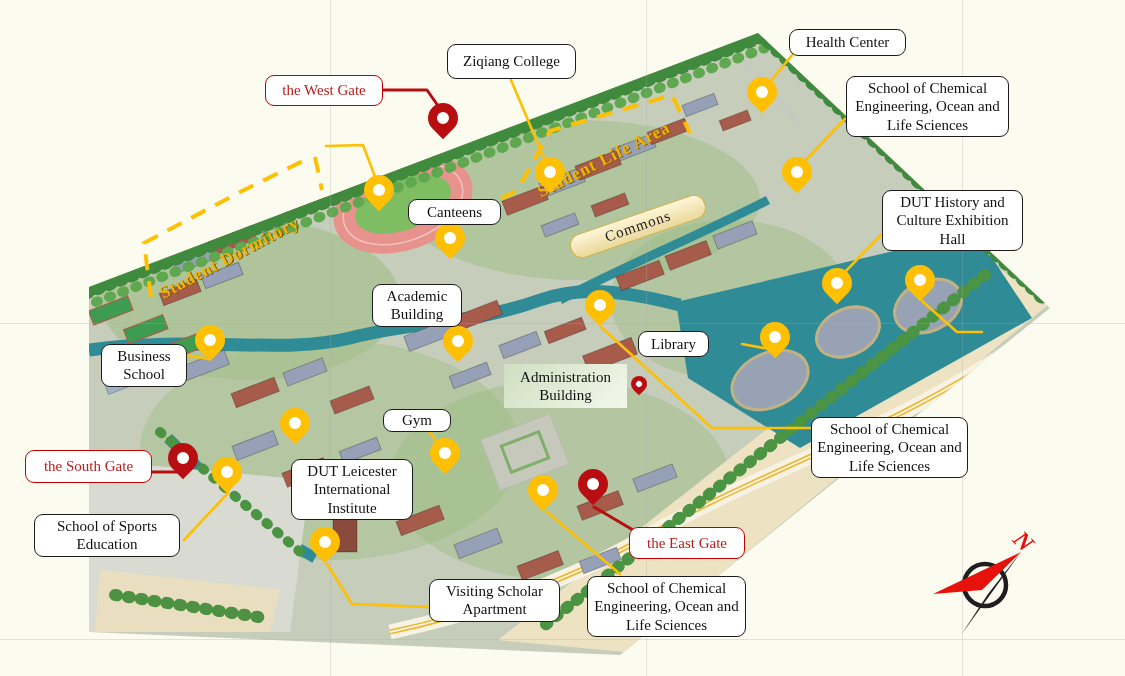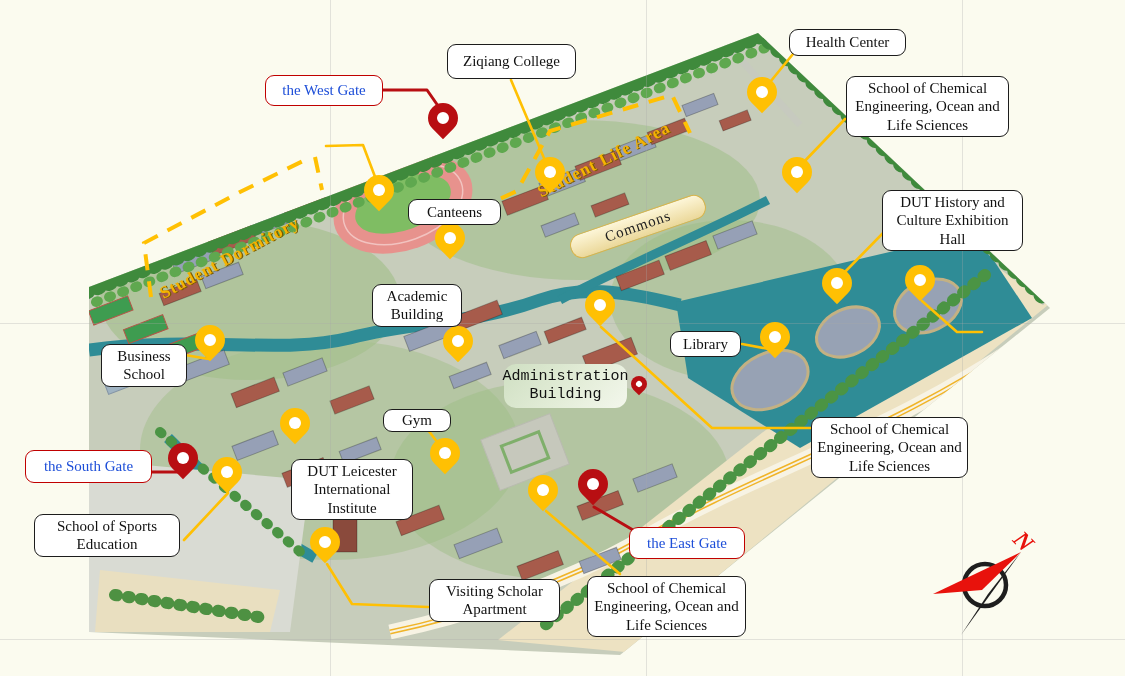--- a/index.html
+++ b/index.html
@@ -5,23 +5,23 @@
   html,body{margin:0;padding:0;}
   body{width:1125px;height:676px;position:relative;overflow:hidden;
        background:#FBFBEF;font-family:"Liberation Serif",serif;}
   #stage{position:absolute;inset:0;width:1125px;height:676px;}
   svg{position:absolute;left:0;top:0;}
   
   .lbl{position:absolute;z-index:6;box-sizing:border-box;background:#fff;
        border:1.6px solid #1c1c1c;border-radius:9px;padding:2px 4px;
        display:flex;align-items:center;justify-content:center;text-align:center;
        font-size:15px;line-height:1.22;color:#111;}
-  .lbl.gate{color:#1d4ed8;border-color:#C00000;}
-  .lbl.admin{border:none;border-radius:12px;color:#111;
-       background:linear-gradient(135deg,#cfdfc2 0%,#e3edd8 55%,#f3f7ec 100%);font-family:Liberation Mono, monospace;}
+  .lbl.gate{color:#b91c1c;border-color:#C00000;}
+  .lbl.admin{border:none;border-radius:0;color:#111;
+       background:linear-gradient(135deg,#cfdfc2 0%,#e3edd8 55%,#f3f7ec 100%);}
   
   .pin{position:absolute;width:30px;height:30px;border-radius:50% 50% 50% 0;
        transform:rotate(-45deg);z-index:5;}
   .pin::after{content:"";position:absolute;left:9px;top:9px;width:12px;height:12px;
        border-radius:50%;background:#fff;}
   .pin.yellow{background:#FFC003;}
   .pin.red{background:#B80E12;}
   .pin.small{width:16px;height:16px;}
   .pin.small::after{left:5px;top:5px;width:6px;height:6px;}
   
@@ -219,21 +219,21 @@
   <div class="pin yellow" style="left:528px;top:475px"></div>
   <div class="pin yellow" style="left:310px;top:527px"></div>
 
   <div class="lbl gate" style="left:265px;top:75px;width:118px;height:31px">the West Gate</div>
   <div class="lbl" style="left:789px;top:29px;width:117px;height:27px">Health Center</div>
   <div class="lbl" style="left:447px;top:44px;width:129px;height:35px">Ziqiang College</div>
   <div class="lbl" style="left:846px;top:76px;width:163px">School of Chemical Engineering, Ocean and Life Sciences</div>
   <div class="lbl" style="left:408px;top:199px;width:93px;height:26px">Canteens</div>
   <div class="lbl" style="left:372px;top:284px;width:90px">Academic Building</div>
   <div class="lbl" style="left:882px;top:190px;width:141px">DUT History and Culture Exhibition Hall</div>
-  <div class="lbl" style="left:670px;top:331px;width:71px;height:26px">Library</div>
+  <div class="lbl" style="left:638px;top:331px;width:71px;height:26px">Library</div>
   <div class="lbl" style="left:811px;top:417px;width:157px">School of Chemical Engineering, Ocean and Life Sciences</div>
   <div class="lbl admin" style="left:504px;top:364px;width:123px;height:44px">Administration Building</div>
   <div class="lbl" style="left:101px;top:344px;width:86px">Business School</div>
   <div class="lbl" style="left:383px;top:409px;width:68px;height:23px">Gym</div>
   <div class="lbl" style="left:291px;top:459px;width:122px">DUT Leicester International Institute</div>
   <div class="lbl gate" style="left:25px;top:450px;width:127px;height:33px">the South Gate</div>
   <div class="lbl" style="left:34px;top:514px;width:146px">School of Sports Education</div>
   <div class="lbl gate" style="left:629px;top:527px;width:116px;height:32px">the East Gate</div>
   <div class="lbl" style="left:587px;top:576px;width:159px">School of Chemical Engineering, Ocean and Life Sciences</div>
   <div class="lbl" style="left:429px;top:579px;width:131px">Visiting Scholar Apartment</div>

